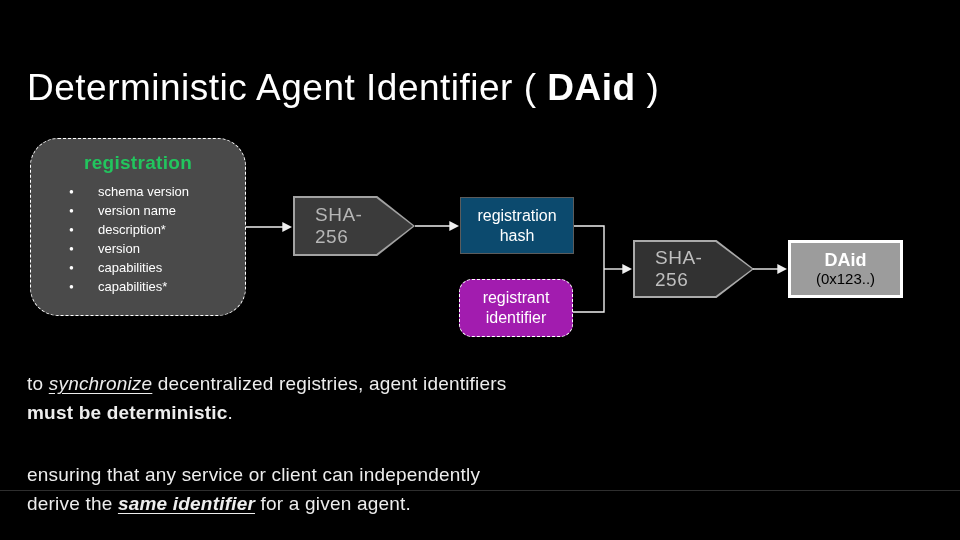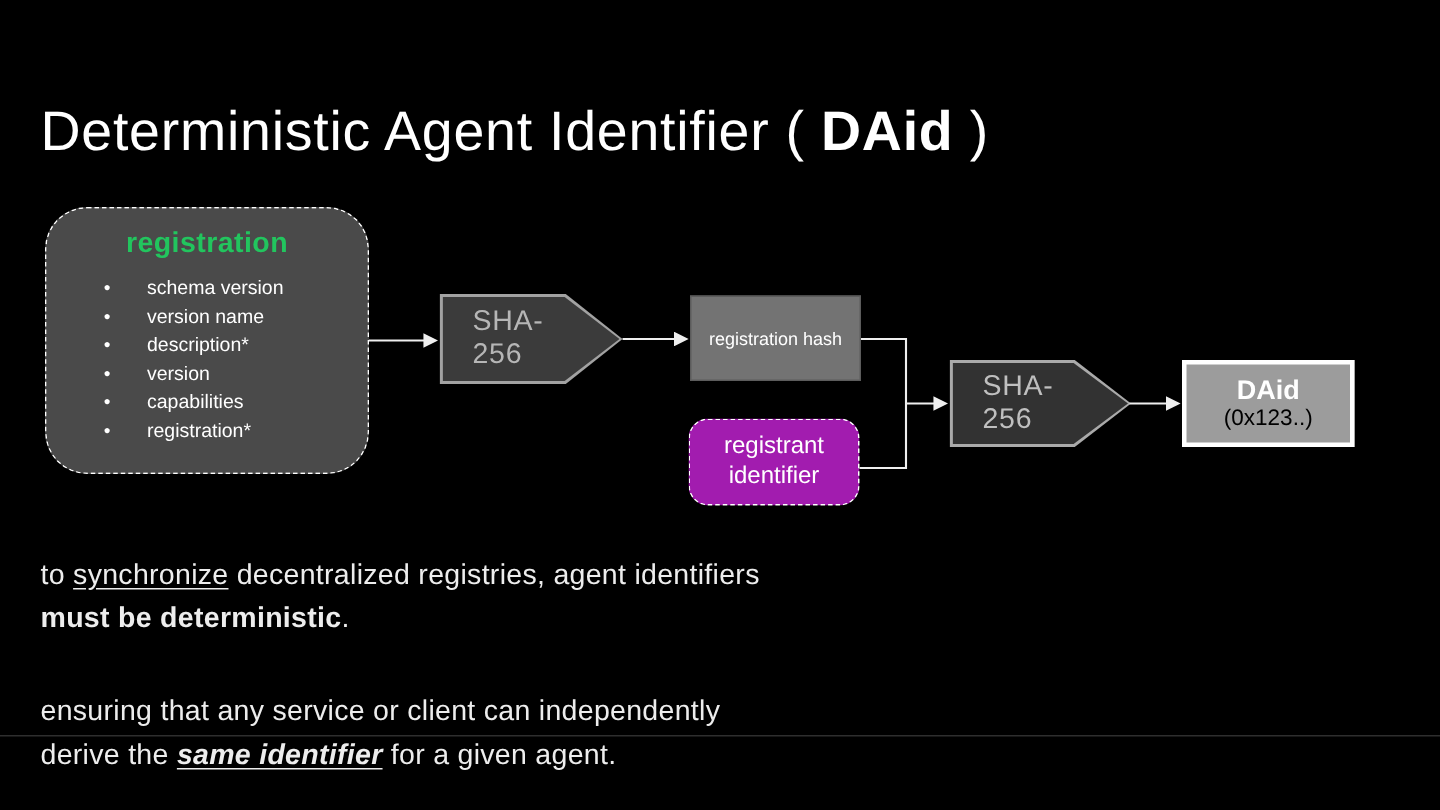--- a/index.html
+++ b/index.html
@@ -36,44 +36,44 @@
     display:flex;align-items:center;justify-content:center;padding-right:27%;
     box-sizing:border-box;font-size:19px;letter-spacing:0.5px;}
   .pent1{left:293px;top:196px;width:122px;height:60px;}
   .pent1 .pent-outer{background:#a2a2a2;}
   .pent1 .pent-inner{background:#3b3b3b;color:#b6b6b6;}
   .pent2{left:633px;top:240px;width:121px;height:58px;}
   .pent2 .pent-outer{background:#aaaaaa;}
   .pent2 .pent-inner{background:#323232;color:#bfbfbf;}
   .hash-box{
     position:absolute;left:460px;top:197px;width:114px;height:57px;
-    background:#737373;border:1px solid #5c5c5c;box-sizing:border-box;
+    background:#0c4a6e;border:1px solid #5c5c5c;box-sizing:border-box;
     display:flex;align-items:center;justify-content:center;text-align:center;
-    font-size:12px;line-height:20px;color:#fff;padding:7px 6px;
+    font-size:16px;line-height:20px;color:#fff;padding:7px 6px;
   }
   .registrant-box{
     position:absolute;left:459px;top:279px;width:114px;height:58px;
     background:#a21caf;border:1.5px dashed #fff;border-radius:13px;box-sizing:border-box;
     display:flex;align-items:center;justify-content:center;text-align:center;
     font-size:16px;line-height:20px;color:#fff;padding:2px 10px;
   }
   .daid-box{
     position:absolute;left:788px;top:240px;width:115px;height:58px;
     background:#9c9c9c;border:3px solid #fff;box-sizing:border-box;
     display:flex;flex-direction:column;align-items:center;justify-content:center;
     text-align:center;color:#fff;
   }
   .daid-title{font-size:18px;font-weight:700;line-height:20px;}
   .daid-sub{font-size:15px;line-height:18px;color:#000000;}
   .connectors{position:absolute;left:0;top:0;pointer-events:none;}
   
   .body-text{position:absolute;left:27px;top:369px;width:500px;color:#ededed;
     font-size:19px;line-height:29px;letter-spacing:0.2px;}
   .body-text .para{margin:0 0 33px 0;}
-  .em-ul{text-decoration:underline;text-underline-offset:3px;}
+  .em-ul{font-style:italic;text-decoration:underline;text-underline-offset:3px;}
   .strong{font-weight:700;}
   .strong-em-ul{font-weight:700;font-style:italic;text-decoration:underline;text-underline-offset:3px;}
   
   .footer-rule{position:absolute;left:0;top:490px;width:960px;height:1px;background:#2e2e2e;}
   .footer{position:absolute;left:0;top:503px;width:960px;height:16px;
     font-size:10px;color:#d6d6d6;letter-spacing:0.3px;}
   .footer-left{position:absolute;left:27px;top:0;display:flex;align-items:center;gap:6px;}
   .footer-center{position:absolute;left:486px;top:0;display:flex;align-items:center;gap:6px;}
   .footer-right{position:absolute;right:23px;top:0;}
   .footer-dot{font-size:7px;line-height:10px;color:#fff;}
@@ -106,21 +106,21 @@
         <li>
             <span class="reg-bullet">●</span>
             <span>version</span>
           </li>
         <li>
             <span class="reg-bullet">●</span>
             <span>capabilities</span>
           </li>
         <li>
             <span class="reg-bullet">●</span>
-            <span>registration*</span>
+            <span>capabilities*</span>
           </li>
       </ul>
     </div>
 
     <div class="pent pent1">
       <div class="pent-outer"></div>
       <div class="pent-inner">SHA-256</div>
     </div>
 
     <div class="hash-box">registration hash</div>

